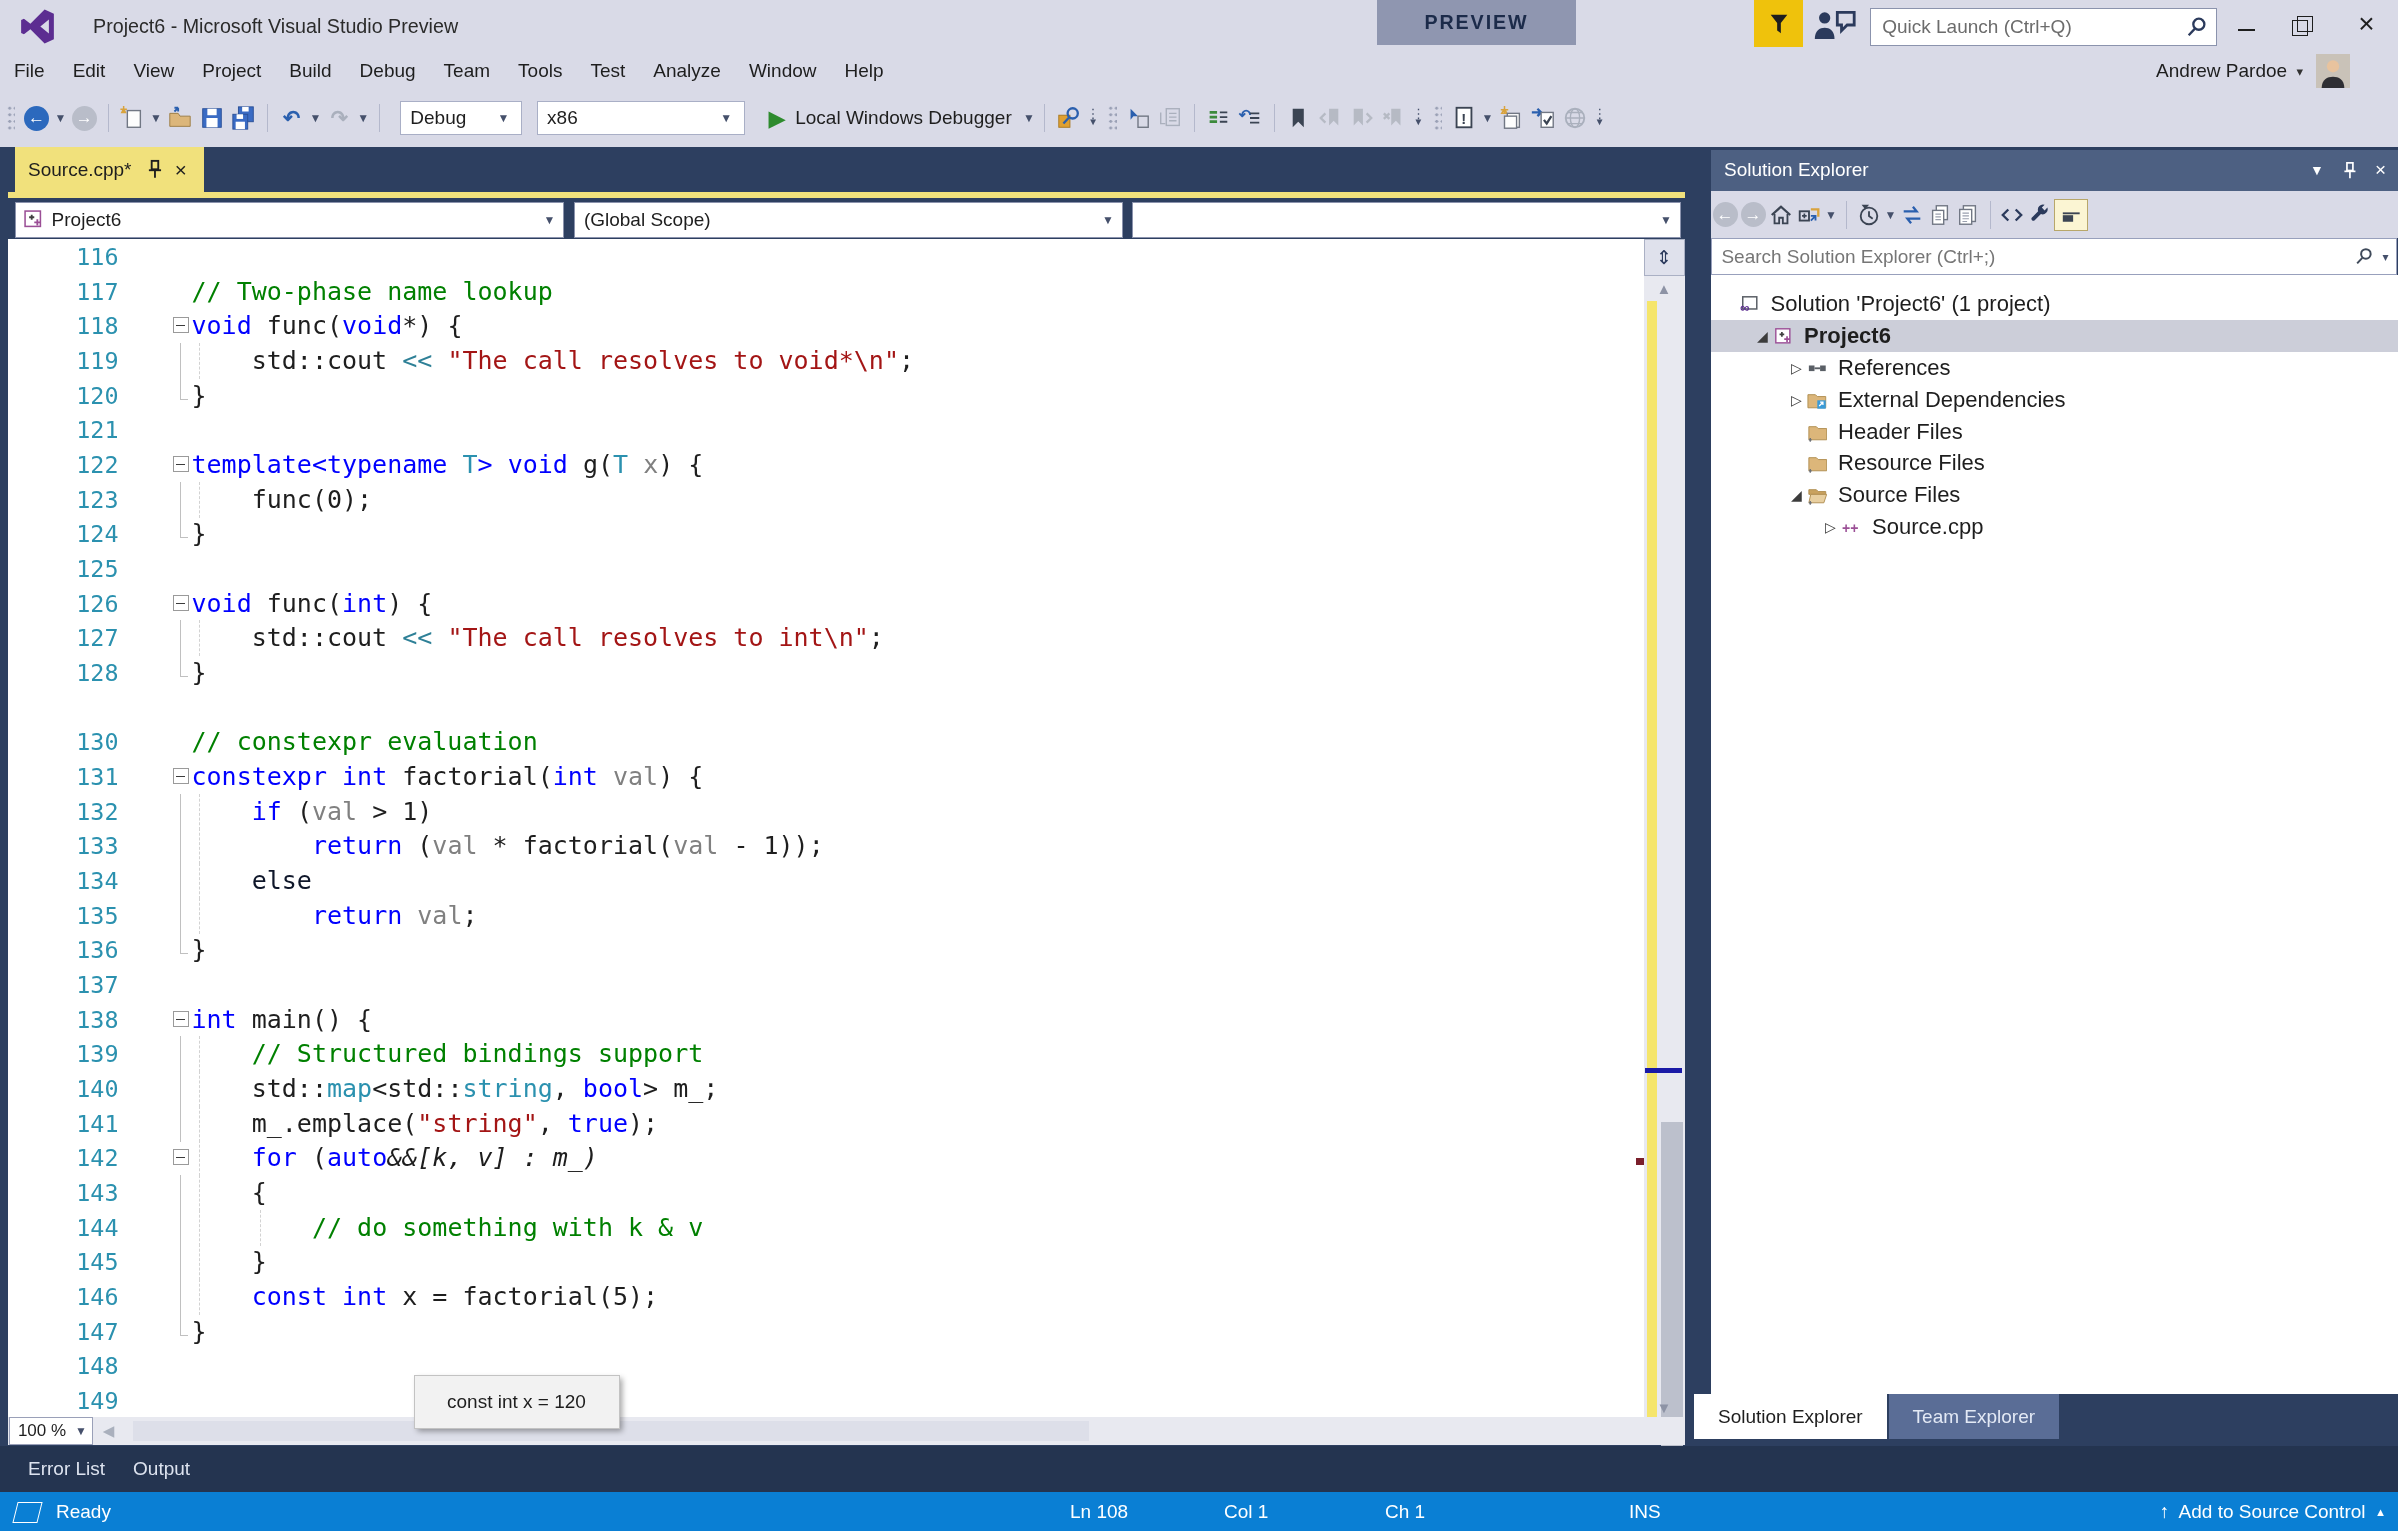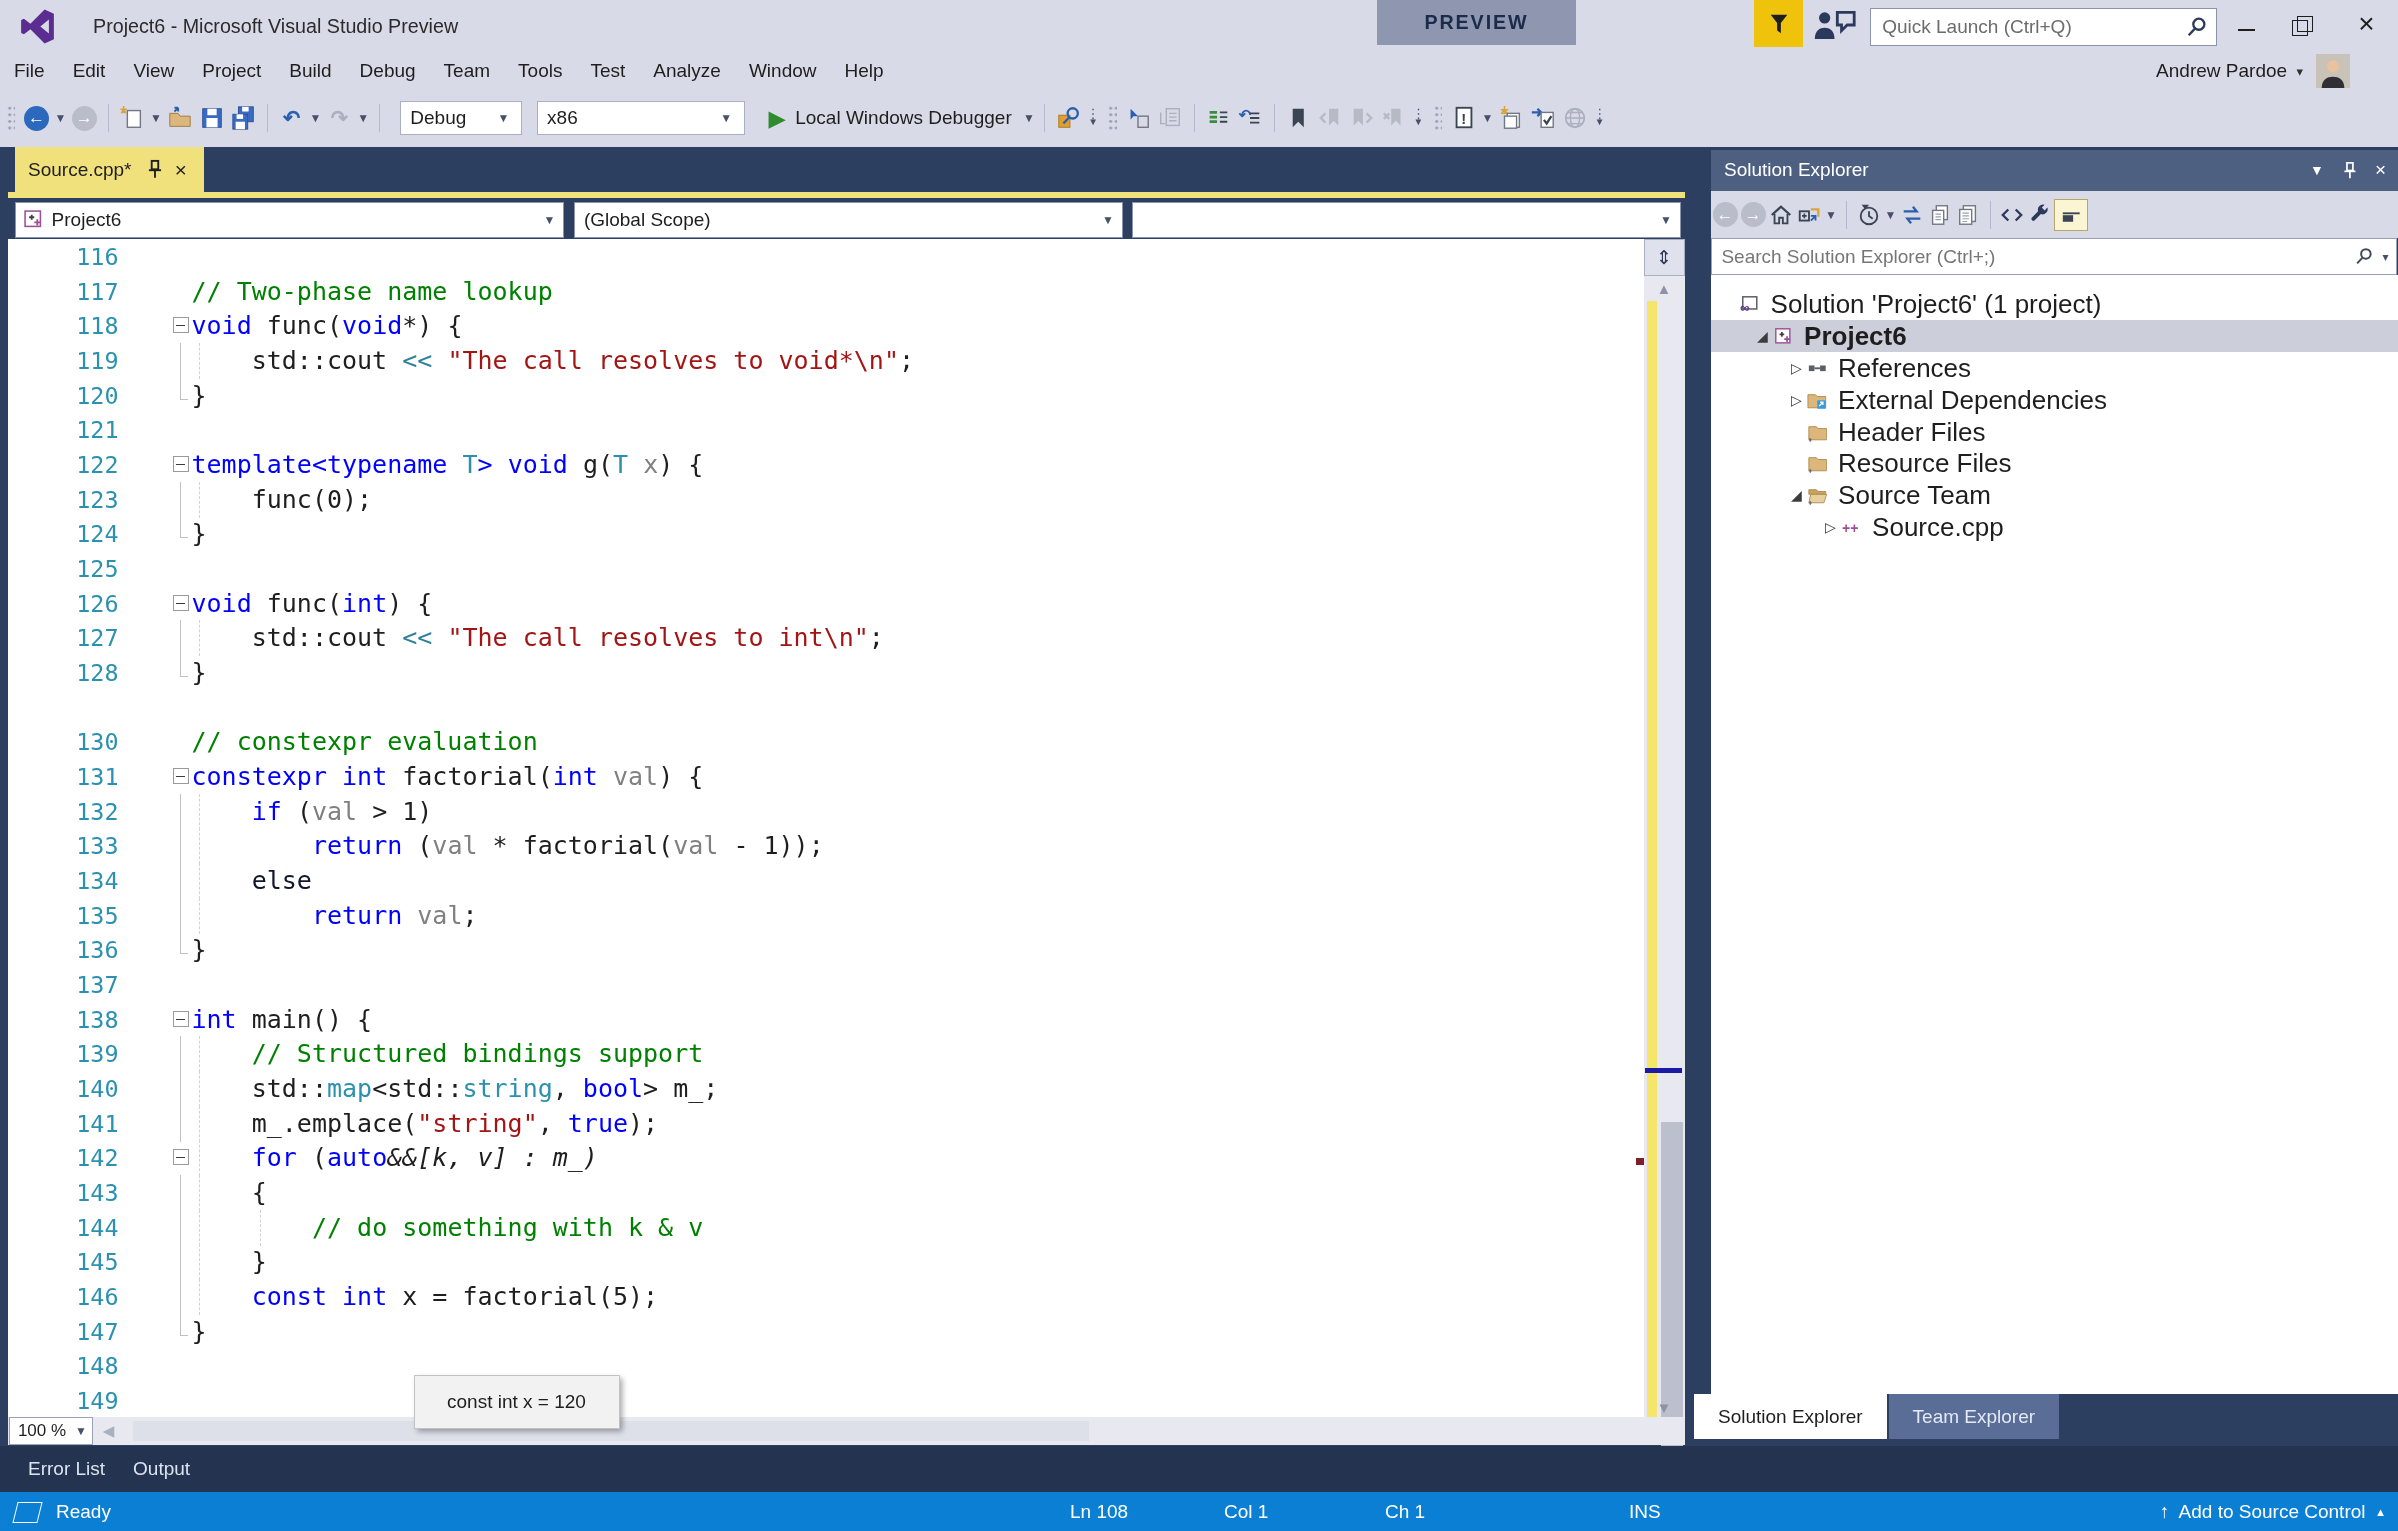--- a/index.html
+++ b/index.html
@@ -118,21 +118,21 @@
   #seTools{left:0;top:44px;width:688px;height:47px;background:#d9dae7;display:flex;align-items:center;}
   #seTools .tbi{min-width:28px;height:28px;font-size:19px;}
   #seSearch{left:0;top:91px;width:686px;height:37px;background:#fff;border:0.9px solid #98a0bc;box-sizing:border-box;display:flex;align-items:center;}
   #seSearch .ph{flex:1;margin-left:9.4px;color:#767676;font-size:19px;}
   #seSearch .mag{margin-right:5.6px;}
   #seTree{left:0;top:128px;width:688px;height:1119px;background:#fff;}
   .trow{position:absolute;left:0;width:688px;height:32px;display:flex;align-items:center;}
   .trow.sel{background:#ccced9;}
   .texp{width:20.6px;text-align:center;font-size:14px;color:#3c3c3c;}
   .tico{width:24px;height:20.6px;margin-right:7.5px;display:flex;align-items:center;}
-  .tlbl{font-size:26px;color:#1e1e1e;white-space:nowrap;}
+  .tlbl{font-size:22px;color:#1e1e1e;white-space:nowrap;}
   .tlbl.b{font-weight:bold;}
   
   #seTabs{left:1694px;top:1247px;height:45px;display:flex;}
   .setab{height:45px;display:flex;align-items:center;justify-content:center;font-size:19px;padding:0 24px;}
   .setab.active{background:#fff;color:#1e1e1e;}
   .setab.inactive{background:#5a6d96;color:#e3e9f5;margin-left:1.9px;}
 
   
   #splitter{left:1685px;top:0;width:26px;height:1299px;background:#2d3f60;}
 
@@ -779,21 +779,21 @@
           </div>
           <div class="trow" style="top: 204px; padding-left: 75px;">
             <span class="texp">◢</span>
             <span class="tico">
               <svg width="20.6" height="20.6" viewBox="0 0 22 22">
                 <path d="M2 5 h8 l2 2 h8 v3 h-18 z" fill="#c9a25f" stroke="#b08d4f"></path>
                 <path d="M4 10 h17 l-3 9 h-16 z" fill="#e8cfa0" stroke="#b08d4f"></path>
                 <path d="M2 19 l3 0 m-1.5 -2 v4" stroke="#6a6f78" stroke-width="1.4"></path>
               </svg>
             </span>
-            <span class="tlbl">Source Team</span>
+            <span class="tlbl">Source Files</span>
           </div>
           <div class="trow" style="top: 236px; padding-left: 109px;">
             <span class="texp">▷</span>
             <span class="tico">
               <svg width="22.5" height="20.6" viewBox="0 0 24 22">
                 <text x="1" y="17" font-size="15" font-weight="bold" fill="#9b4f96">++</text>
               </svg>
             </span>
             <span class="tlbl">Source.cpp</span>
           </div>

